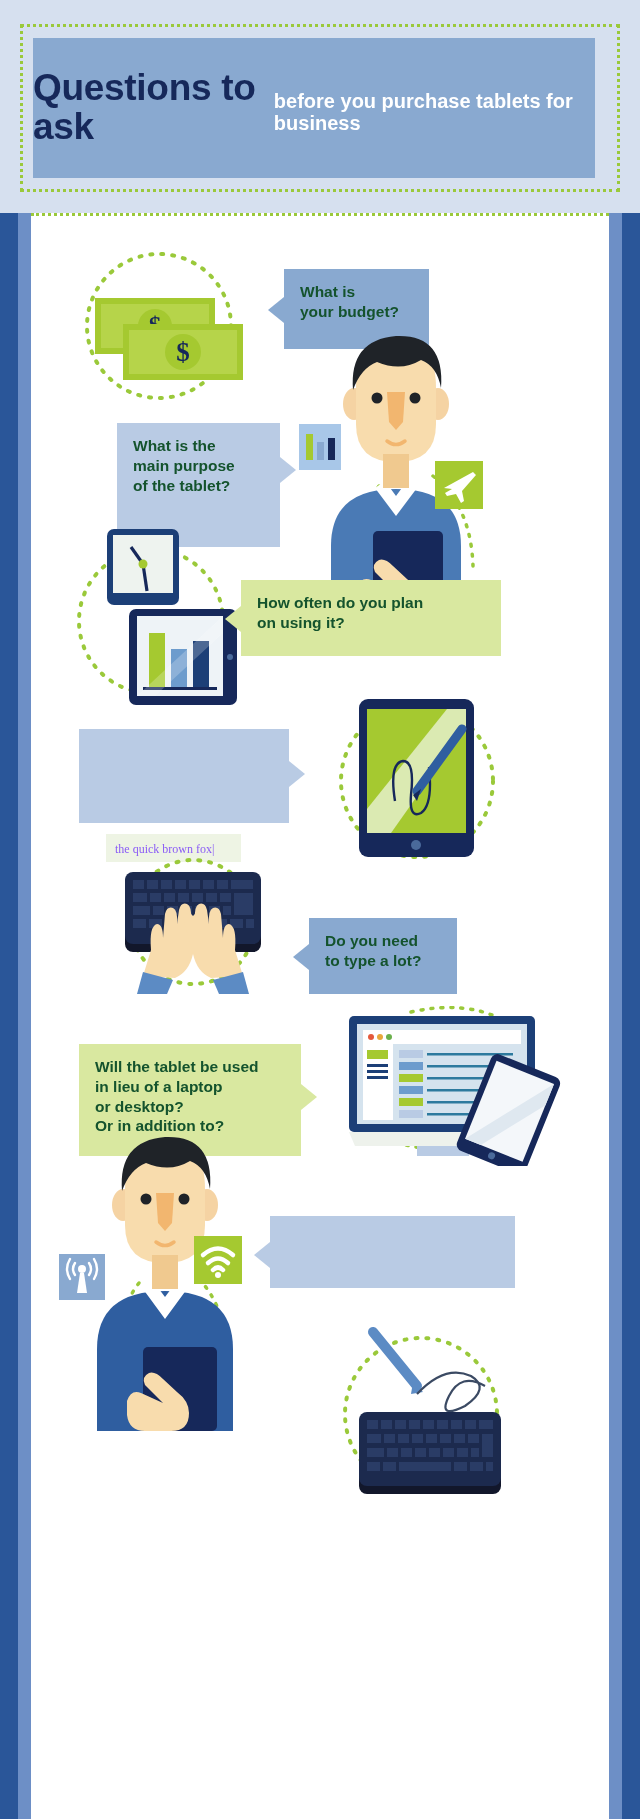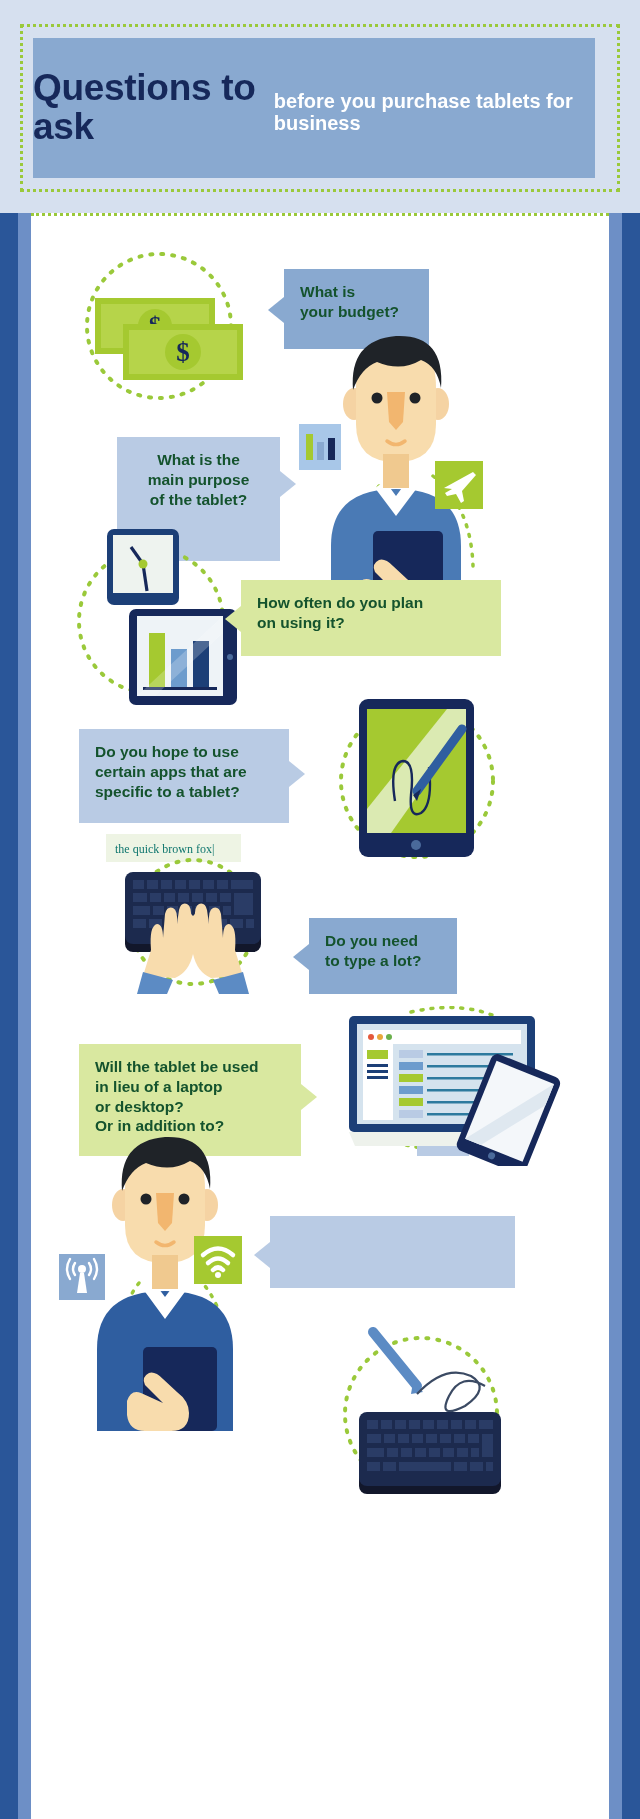--- a/index.html
+++ b/index.html
@@ -78,21 +78,21 @@
   .tail.right-blue {
     border-top:13px solid transparent; border-bottom:13px solid transparent;
     border-left:16px solid #89a9d0; right:-16px;
   }
   
   .art { position:absolute; }
   .typed-box {
     position:absolute; background:#eef4e4; padding:5px 9px;
   }
   .typed-box .t {
-    font-family:"Liberation Serif", serif; font-size:12px; color:#0f766e;
+    font-family:"Liberation Serif", serif; font-size:12px; color:#8b5cf6;
   }
 </style>
 </head>
 <body>
 
 <div class="header-band">
   <div class="header-dotted"></div>
   <div class="header-box">
     <div class="title-main">Questions to ask</div>
     <div class="title-sub">before you purchase tablets for business</div>
@@ -161,21 +161,21 @@
       <rect x="7" y="10" width="7" height="26" fill="#a5c930"></rect>
       <rect x="18" y="18" width="7" height="18" fill="#89a9d0"></rect>
       <rect x="29" y="14" width="7" height="22" fill="#16285a"></rect>
     </svg>
 
     <svg class="art" style="left:404px; top:245px;" width="48" height="48" viewBox="0 0 48 48">
       <rect x="0" y="0" width="48" height="48" fill="#a5c930"></rect>
       <path d="M9 27 L38 11 L41 14 L27 30 L29 40 L26 42 L21 33 L12 35 L10 32 L17 28 Z" fill="#ffffff"></path>
     </svg>
 
-    <div class="bubble blue2" style="left:86px; top:221px; width:163px; height:124px;text-align:center;">
+    <div class="bubble blue2" style="left:86px; top:207px; width:163px; height:124px;">
       <span class="tail right-blue2" style="top:34px;"></span>
       <div class="txt">What is the
 main purpose
 of the tablet?</div>
     </div>
 
     <svg class="art" style="left:38px; top:305px;" width="190" height="190" viewBox="0 0 190 190">
       <circle cx="82" cy="100" r="72" fill="none" stroke="#9ac93a" stroke-width="4" stroke-dasharray="2 9" stroke-linecap="round"></circle>
 
       <rect x="38" y="8" width="72" height="76" rx="7" fill="#1c3f77"></rect>
@@ -206,23 +206,20 @@
       <rect x="38" y="18" width="99" height="124" fill="#a5c930"></rect>
       <path d="M38 118 L118 18 L137 18 L137 36 L62 142 L38 142 Z" fill="#eef4dd" opacity="0.75"></path>
       <path d="M66 110 Q60 72 74 70 Q86 70 82 104 Q80 128 92 122 Q104 114 100 76" fill="none" stroke="#16285a" stroke-width="2.4"></path>
       <line x1="88" y1="100" x2="133" y2="38" stroke="#2f5ea0" stroke-width="9" stroke-linecap="round"></line>
       <path d="M84 104 L92 98 L88 110 Z" fill="#16285a"></path>
       <circle cx="87" cy="154" r="5" fill="#4a6a9b"></circle>
     </svg>
 
     <div class="bubble blue2" style="left:48px; top:513px; width:210px; height:94px;">
       <span class="tail right-blue2" style="top:32px;"></span>
-      <div class="txt">Do you hope to use
-certain apps that are
-specific to a tablet?</div>
     </div>
 
     <div class="typed-box" style="left:75px; top:618px; width:135px;">
       <span class="t">the quick brown fox|</span>
     </div>
 
     <svg class="art" style="left:62px; top:638px;" width="200" height="140" viewBox="0 0 200 140">
       <circle cx="100" cy="68" r="62" fill="none" stroke="#9ac93a" stroke-width="4" stroke-dasharray="2 9" stroke-linecap="round"></circle>
       <rect x="32" y="20" width="136" height="78" rx="8" fill="#12172b"></rect>
       <rect x="32" y="18" width="136" height="72" rx="8" fill="#1c2a4e"></rect>

